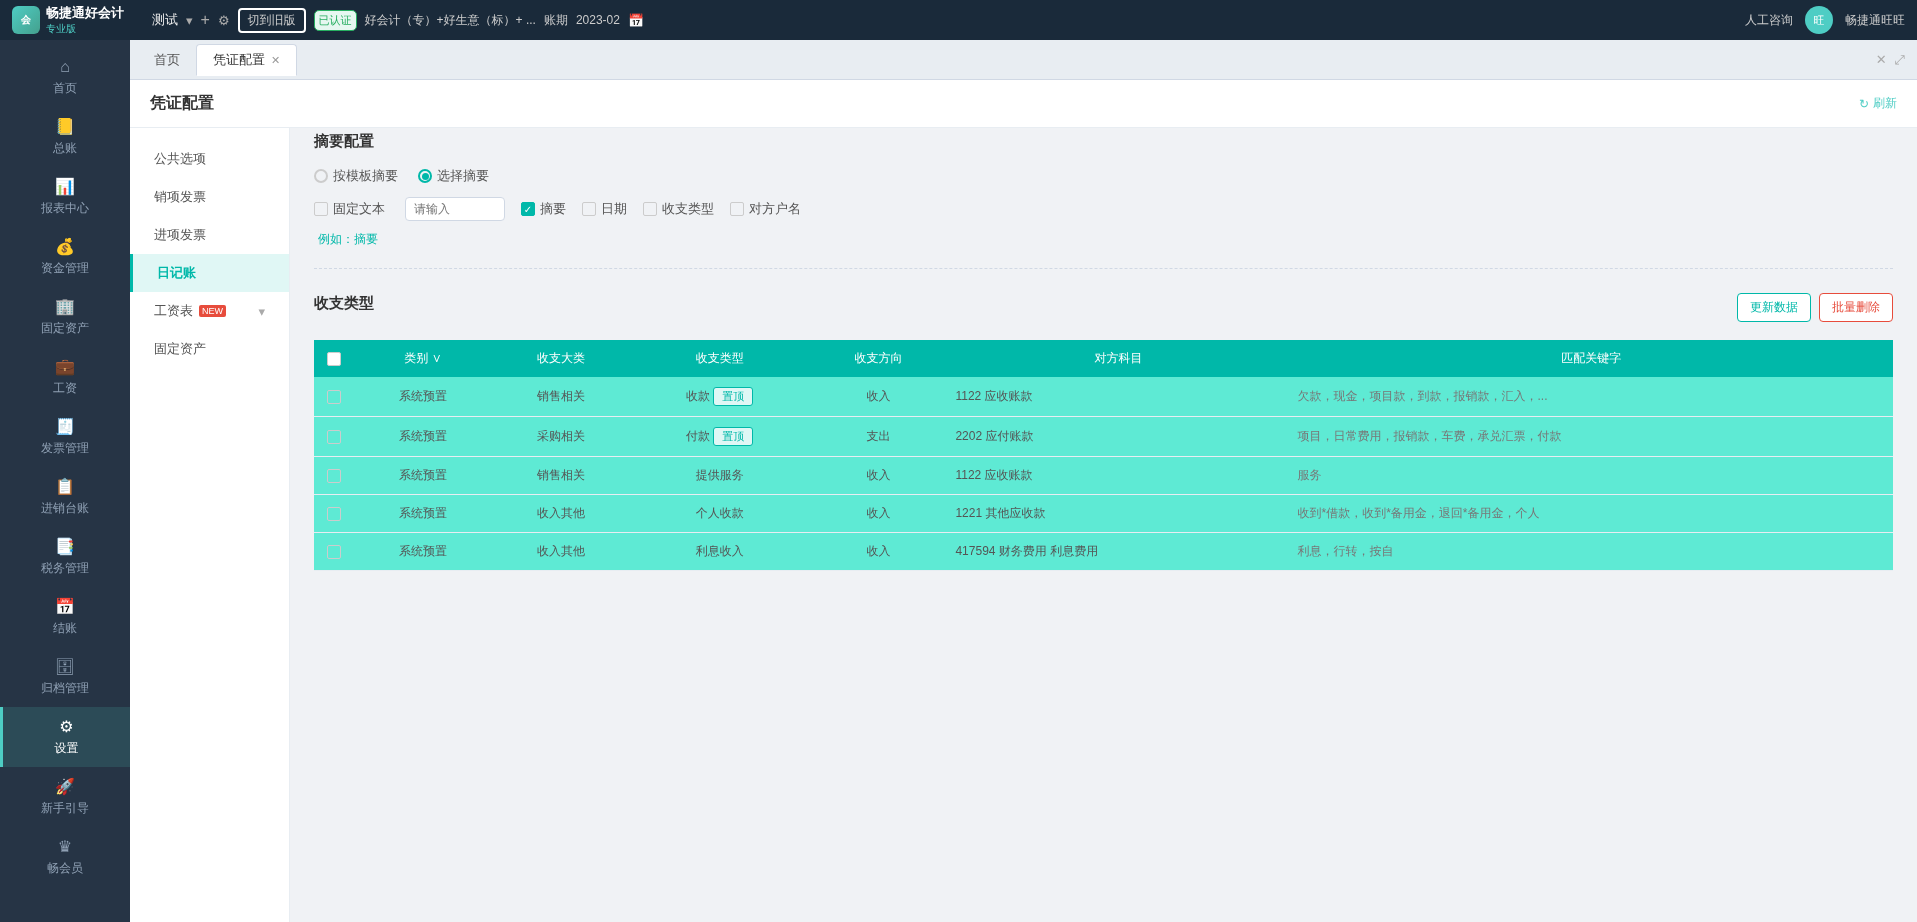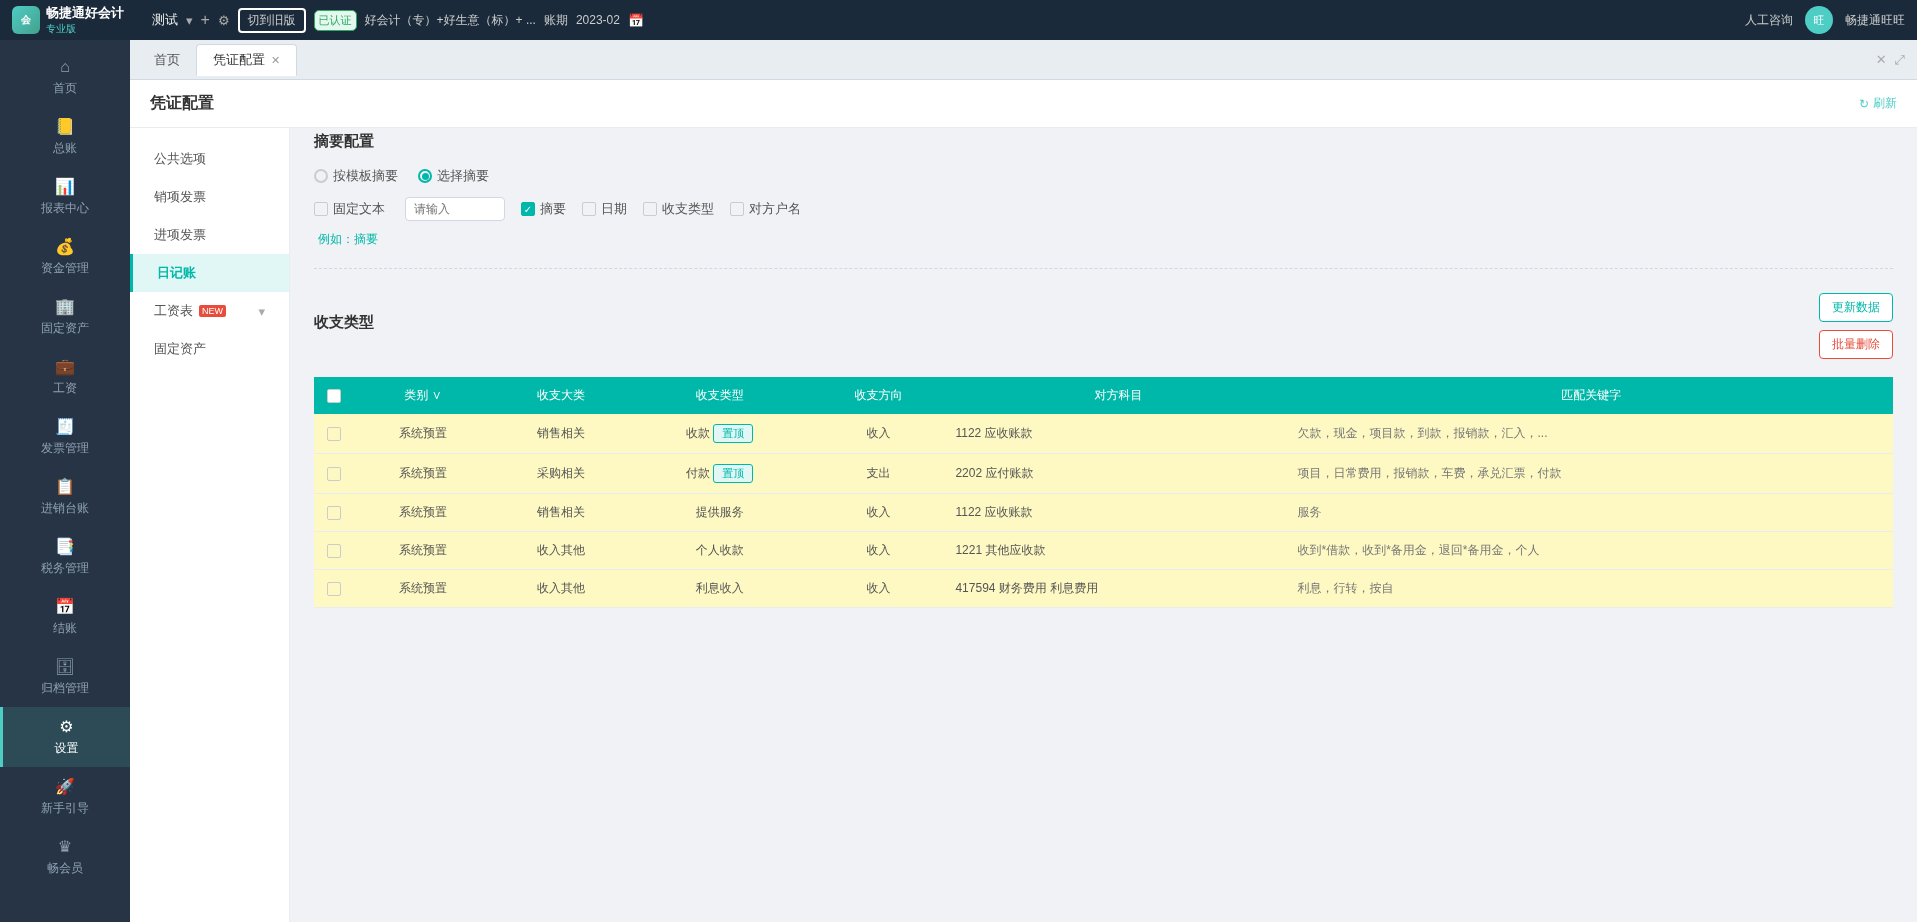--- a/index.html
+++ b/index.html
@@ -68,29 +68,29 @@
 
     
     .checkbox-row { display: flex; align-items: center; gap: 16px; margin-bottom: 10px; }
     .checkbox-item { display: flex; align-items: center; gap: 5px; cursor: pointer; font-size: 13px; color: #555; }
     .checkbox-box { width: 14px; height: 14px; border: 1px solid #ccc; border-radius: 2px; display: flex; align-items: center; justify-content: center; }
     .checkbox-box.checked { background: #00b8a9; border-color: #00b8a9; color: #fff; font-size: 10px; }
     .fixed-text-input { border: 1px solid #d0d8e4; border-radius: 4px; padding: 4px 8px; font-size: 12px; color: #aaa; width: 100px; margin-left: 4px; }
     .example-text { color: #00b8a9; font-size: 12px; margin-top: 0; margin-left: 4px; }
 
     
-    .table-actions { display: flex; justify-content: flex-end; gap: 8px; margin-bottom: 8px; flex-direction: column; }
+    .table-actions { display: flex; justify-content: flex-end; gap: 8px; margin-bottom: 8px; }
     .action-btn { padding: 5px 12px; border-radius: 4px; border: 1px solid #00b8a9; color: #00b8a9; background: #fff; cursor: pointer; font-size: 12px; }
     .action-btn.danger { border-color: #e74c3c; color: #e74c3c; }
 
     .data-table { width: 100%; border-collapse: collapse; }
     .data-table thead { background: #00b8a9; }
     .data-table thead th { color: #fff; padding: 10px 8px; font-size: 12px; font-weight: normal; text-align: center; border: none; }
     .data-table thead th:first-child { width: 40px; }
-    .data-table tbody tr { background: #fef9c3; border-bottom: 1px solid #e8edf2; }
+    .data-table tbody tr { background: #5eead4; border-bottom: 1px solid #e8edf2; }
     .data-table tbody td { padding: 10px 8px; font-size: 12px; color: #555; text-align: center; }
     .data-table tbody td:nth-child(4) { text-align: center; }
     .data-table tbody td:nth-child(6) { text-align: left; }
     .data-table tbody td:last-child { text-align: left; color: #777; }
 
     .tag-top { display: inline-block; padding: 1px 8px; background: #e0f7f5; color: #00b8a9; border: 1px solid #00b8a9; border-radius: 3px; font-size: 11px; cursor: pointer; }
 
     .section-no-border { margin-bottom: 24px; }
   </style>
 </head>

